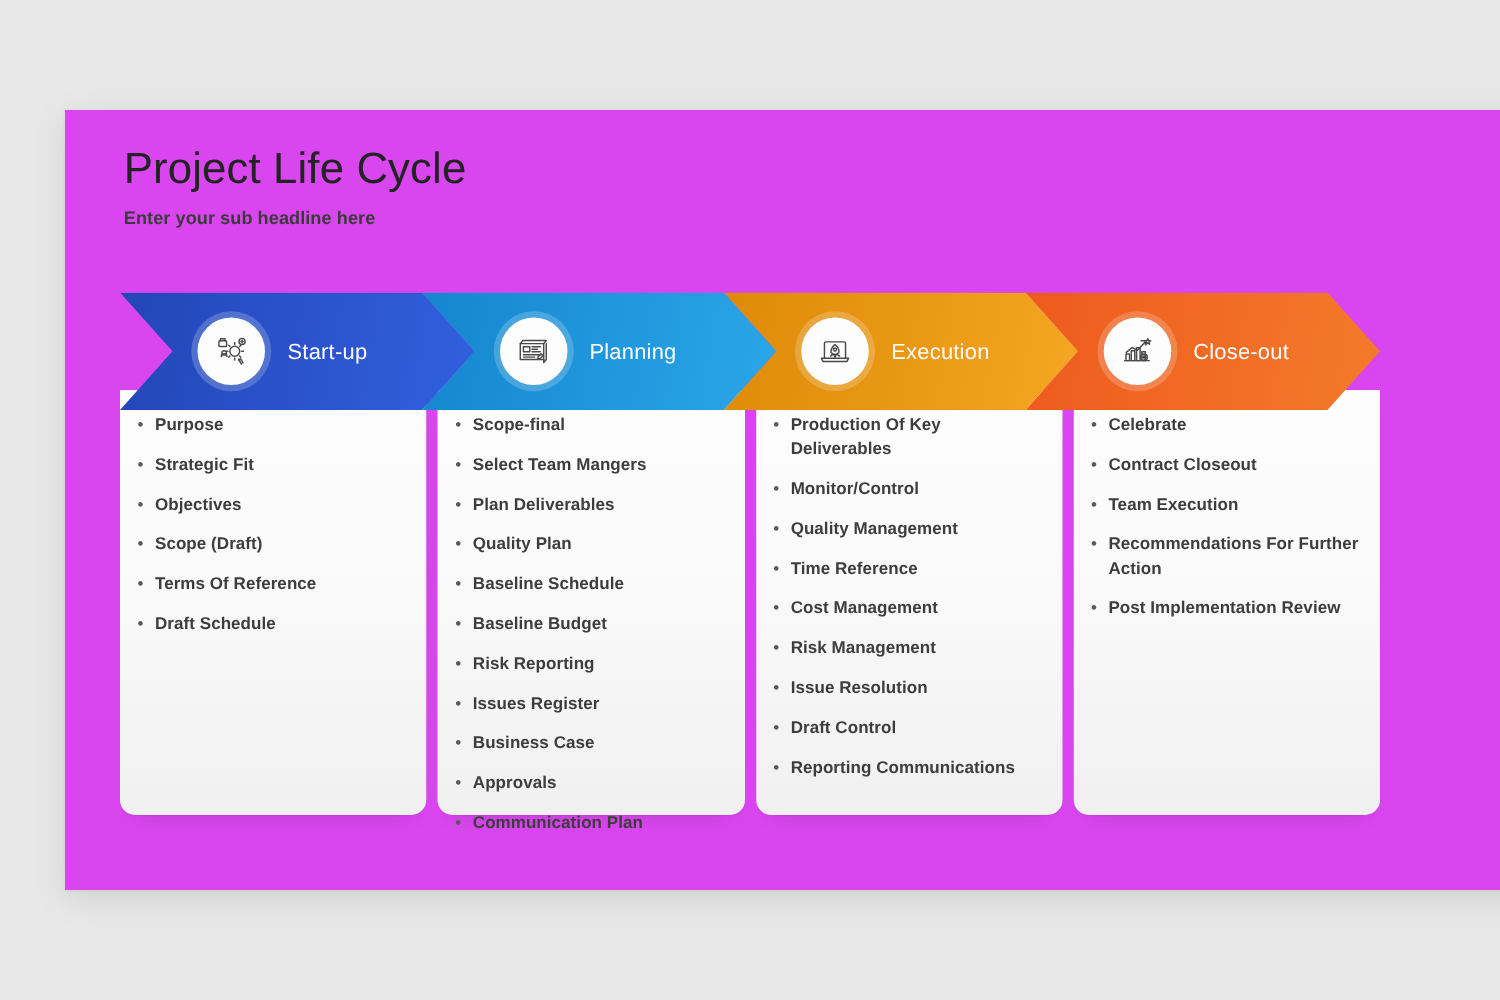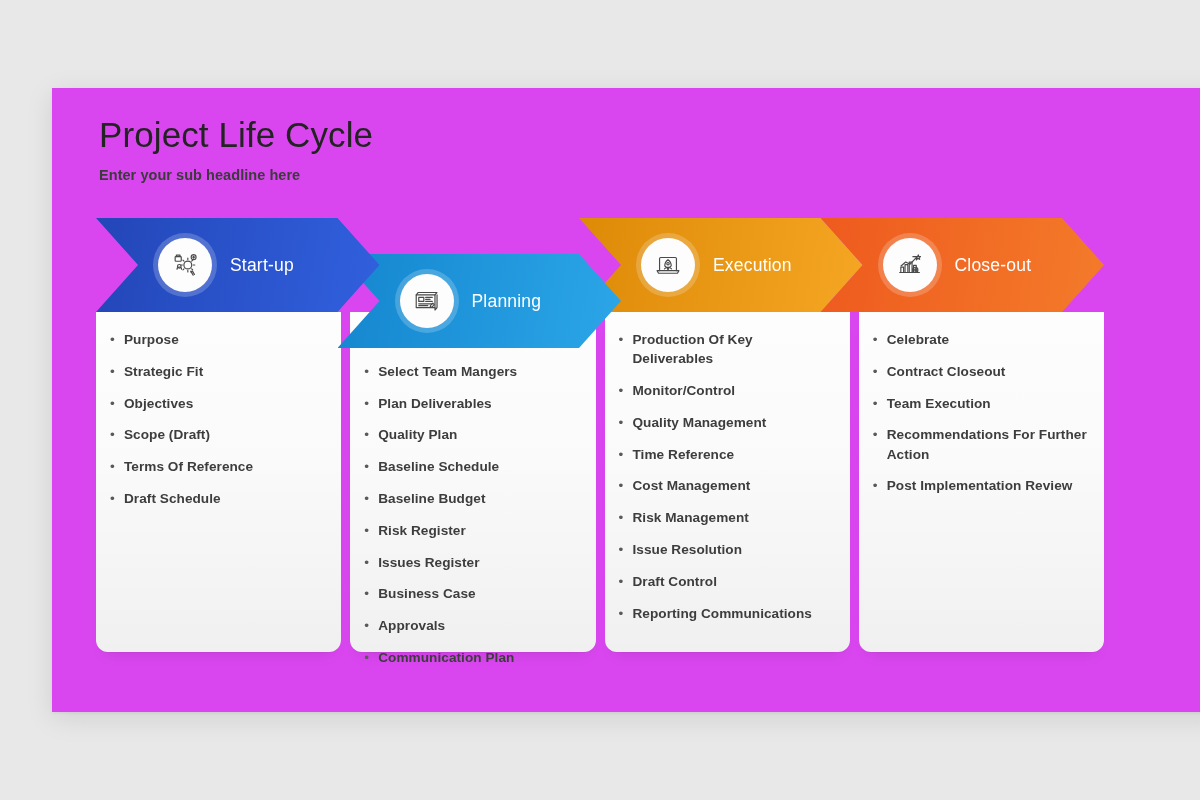--- a/index.html
+++ b/index.html
@@ -50,21 +50,21 @@
   #stage-band {
     position: absolute;
     left: 44px;
     top: 130px;
     width: 1008px;
     height: 94px;
   }
 
   .chevron-wrap {
     position: absolute;
-    top: 0;
+    top: 16px;
     height: 94px;
   }
 
   .chevron-shape {
     position: absolute;
     inset: 0;
     -webkit-clip-path: polygon(0 0, calc(100% - 42px) 0, 100% 50%, calc(100% - 42px) 100%, 0 100%, 42px 50%);
     clip-path: polygon(0 0, calc(100% - 42px) 0, 100% 50%, calc(100% - 42px) 100%, 0 100%, 42px 50%);
   }
 
@@ -177,21 +177,21 @@
       <path d="M25.2 6.4v2.4M24.2 7.6h2"></path>
       <path d="M7.5 20.5a2.4 2.4 0 1 1 4.8 0"></path>
       <circle cx="9.9" cy="17.4" r="1.9"></circle>
       <path d="M24 22.5l2.1 3.6M22.6 23.3l2.1 3.6"></path>
       <path d="M23.3 22.9l-1.1-.3 .4 1.1"></path>
     </svg>
           </div>
           <div class="stage-label">Start-up</div>
         </div>
       </div>
-      <div class="chevron-wrap" style="left: 241.5px; width: 283.5px; z-index: 3; margin-top: 36px;">
+      <div class="chevron-wrap" style="left: 241.5px; width: 283.5px; z-index: 3;">
         <div class="chevron-shape" style="background: linear-gradient(100deg, rgb(20, 134, 207) 0%, rgb(44, 166, 232) 100%);"></div>
         <div class="chevron-content">
           <div class="icon-badge" style="box-shadow: rgba(255, 255, 255, 0.2) 0px 0px 0px 5px;">
     <svg width="30" height="30" viewBox="0 0 32 32" fill="none" stroke="#4a4a4a" stroke-width="1.25" stroke-linecap="round" stroke-linejoin="round">
       <path d="M4.5 9.5h20v13.5h-20z"></path>
       <path d="M4.5 9.5l2.2-2.6h20l-2.2 2.6"></path>
       <path d="M24.5 23v2.6l2.2-2.6V9.5"></path>
       <rect x="7.2" y="12.2" width="5.4" height="4.2"></rect>
       <path d="M14.6 12.2h7M14.6 14.3h4.6M14.6 16.4h7"></path>
       <path d="M7.2 19h14.4M7.2 21h9.6"></path>
@@ -289,21 +289,21 @@
           <li>
             <span class="dot">•</span>
             <span class="txt">Baseline Schedule</span>
           </li>
           <li>
             <span class="dot">•</span>
             <span class="txt">Baseline Budget</span>
           </li>
           <li>
             <span class="dot">•</span>
-            <span class="txt">Risk Register</span>
+            <span class="txt">Risk Reporting</span>
           </li>
           <li>
             <span class="dot">•</span>
             <span class="txt">Issues Register</span>
           </li>
           <li>
             <span class="dot">•</span>
             <span class="txt">Business Case</span>
           </li>
           <li>

